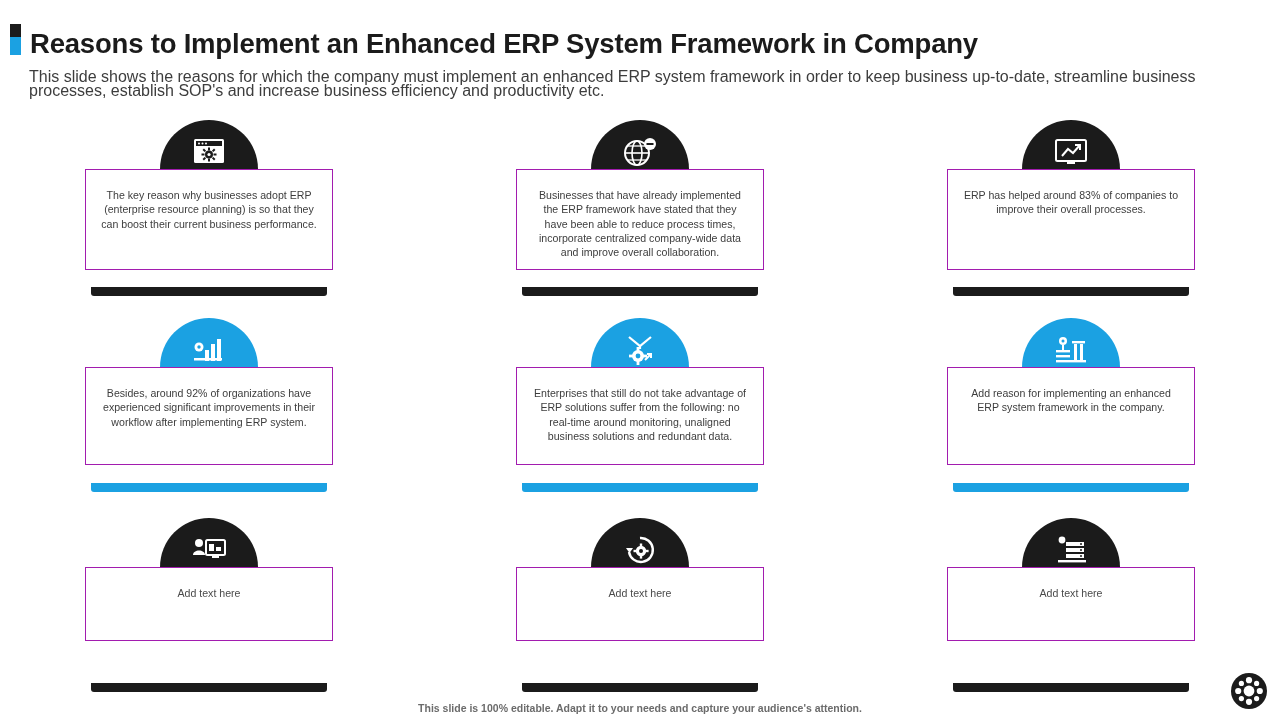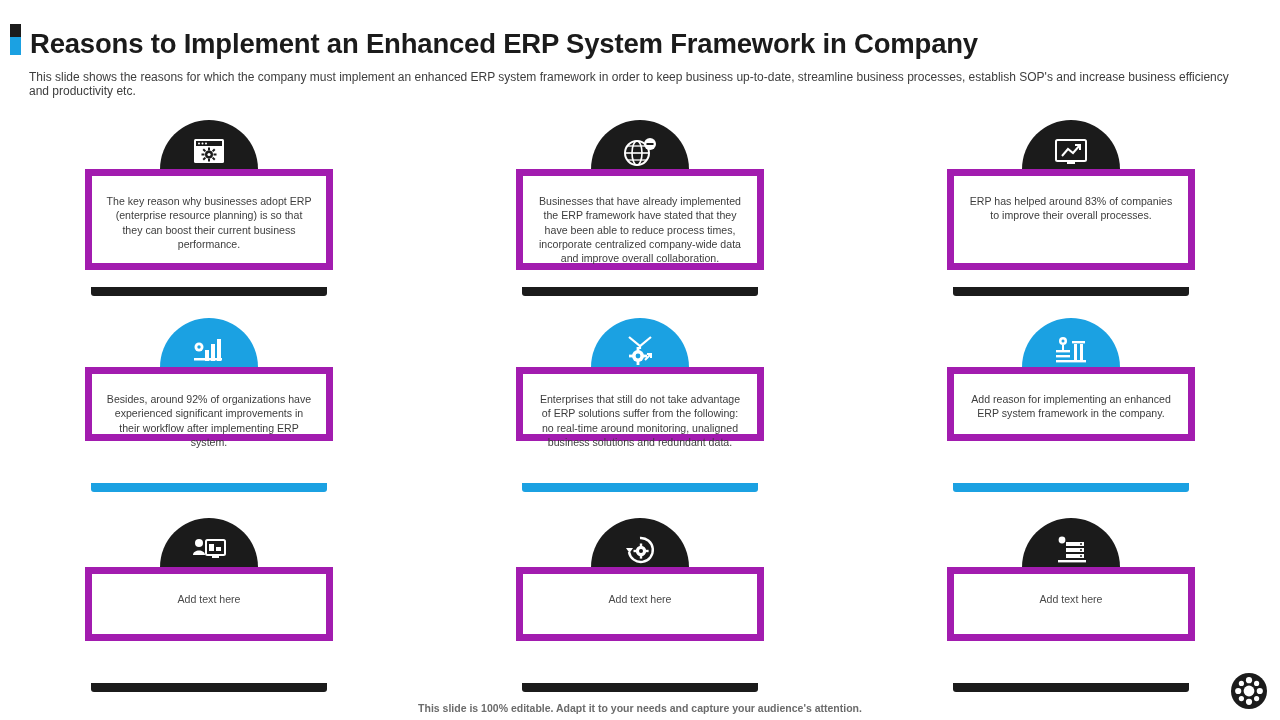--- a/index.html
+++ b/index.html
@@ -47,21 +47,21 @@
     font-weight: bold;
     color: #1b1b1b;
     letter-spacing: -0.2px;
     white-space: nowrap;
   }
   .slide-subtitle {
     position: absolute;
     left: 29px;
     top: 70px;
     width: 1205px;
-    font-size: 12px;
+    font-size: 16px;
     color: #3d3d3d;
     line-height: 14px;
   }
 
   
   .card {
     position: absolute;
     width: 248px;
   }
   .card-col-0 { left: 85px; }
@@ -99,21 +99,21 @@
   }
   .dome svg { display: block; }
 
   
   .card-body {
     position: absolute;
     top: 49px;
     left: 0;
     width: 248px;
     height: 101px;
-    border: 7px solid #a21caf;
+    border: 1px solid #a21caf;
     background: #ffffff;
     box-sizing: border-box;
     display: flex;
     align-items: flex-start;
     justify-content: center;
     padding: 18px 14px 10px 14px;
   }
   .card-text {
     font-size: 10.6px;
     line-height: 14.3px;
@@ -133,21 +133,21 @@
     background: #1b1b1b;
     border-bottom-left-radius: 3px;
     border-bottom-right-radius: 3px;
   }
   .card-foot.blue { background: #1ba1e2; }
 
   
   .row0 .card-body { height: 101px; }
   .row0 .card-foot { top: 167px; }
 
-  .row1 .card-body { height: 74px; }
+  .row1 .card-body { height: 98px; }
   .row1 .card-foot { top: 165px; }
 
   .row2 .card-body { height: 74px; }
   .row2 .card-foot { top: 165px; }
 
   
   .footer-note {
     position: absolute;
     left: 0;
     top: 702px;

